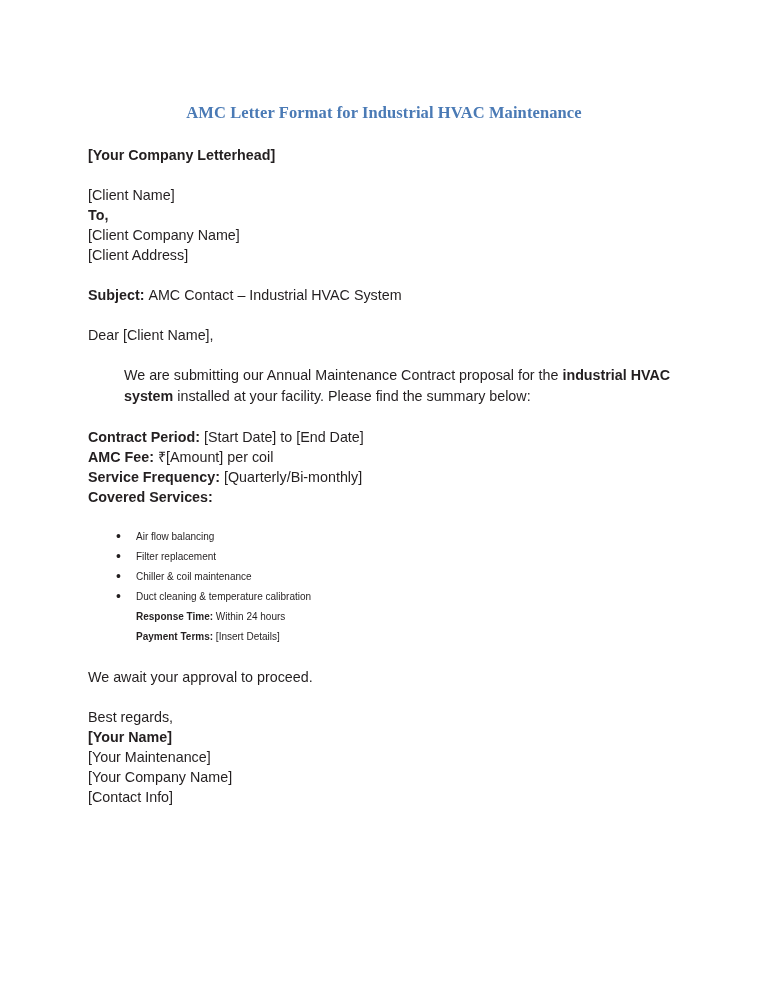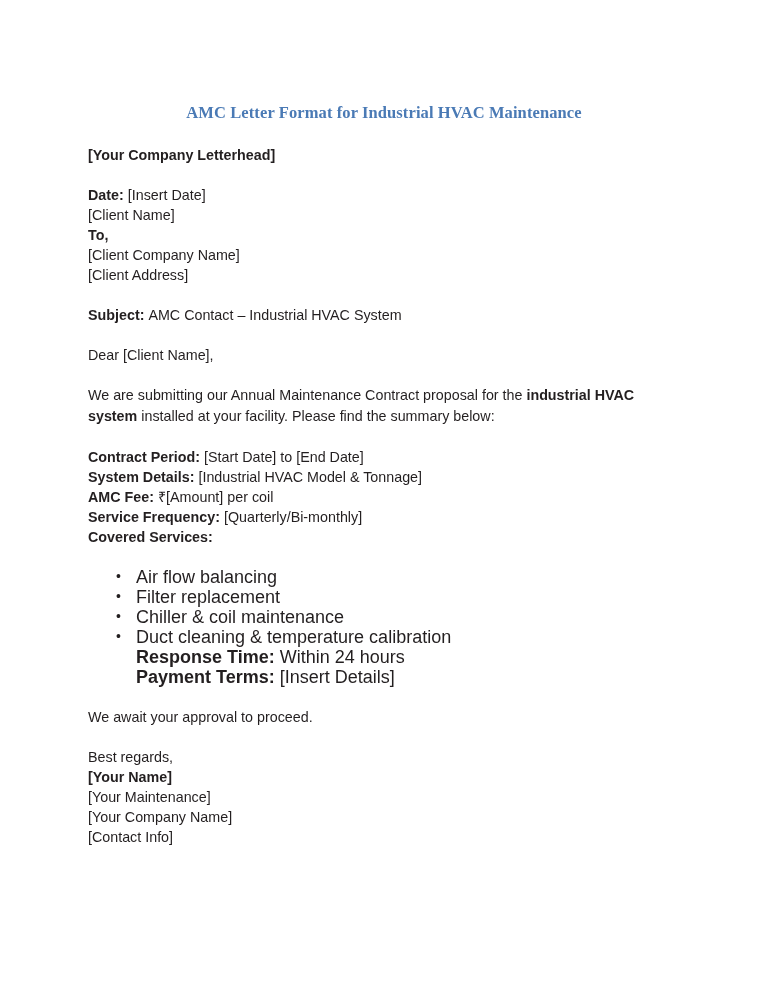--- a/index.html
+++ b/index.html
@@ -44,30 +44,31 @@
     line-height: 20px;
     color: #231f20;
   }
   .gap-lg { height: 20px; }
   .gap-sm { height: 20px; }
   .b { font-weight: bold; }
   .para {
     font-size: 14.3px;
     line-height: 21px;
     width: 578px;
+    margin-left: 36px;
   }
   ul.services {
     list-style: none;
     margin: 0;
     padding: 0;
   }
   ul.services li {
     position: relative;
     padding-left: 48px;
-    font-size: 18px;
+    font-size: 10px;
     line-height: 20px;
   }
   ul.services li.bulleted::before {
     content: "\2022";
     position: absolute;
     left: 28px;
     top: -1px;
     font-size: 14px;
     line-height: 20px;
     color: #231f20;
@@ -79,23 +80,20 @@
 <div class="page">
 
   <div class="doc-title">AMC Letter Format for Industrial HVAC Maintenance</div>
 
   <div class="body-area">
 
     <div class="blk b">[Your Company Letterhead]</div>
 
     <div class="gap-lg"></div>
 
-    <div class="blk">
-      <span class="b">Date:</span><span>&nbsp;</span><span>[Insert Date]</span>
-    </div>
     <div class="blk">[Client Name]</div>
     <div class="blk b">To,</div>
     <div class="blk">[Client Company Name]</div>
     <div class="blk">[Client Address]</div>
 
     <div class="gap-lg"></div>
 
     <div class="blk">
       <span class="b">Subject:</span><span>&nbsp;</span><span>AMC Contact – Industrial HVAC System</span>
     </div>
@@ -107,23 +105,20 @@
     <div class="gap-lg"></div>
 
     <div class="para">
       <span>We are submitting our Annual Maintenance Contract proposal for the </span><span class="b">industrial HVAC system</span><span> installed at your facility. Please find the summary below:</span>
     </div>
 
     <div class="gap-lg"></div>
 
     <div class="blk">
       <span class="b">Contract Period:</span><span>&nbsp;</span><span>[Start Date] to [End Date]</span>
-    </div>
-    <div class="blk">
-      <span class="b">System Details:</span><span>&nbsp;</span><span>[Industrial HVAC Model &amp; Tonnage]</span>
     </div>
     <div class="blk">
       <span class="b">AMC Fee:</span><span>&nbsp;</span><span>₹[Amount] per coil</span>
     </div>
     <div class="blk">
       <span class="b">Service Frequency:</span><span>&nbsp;</span><span>[Quarterly/Bi-monthly]</span>
     </div>
     <div class="blk">
       <span class="b">Covered Services:</span>
     </div>

